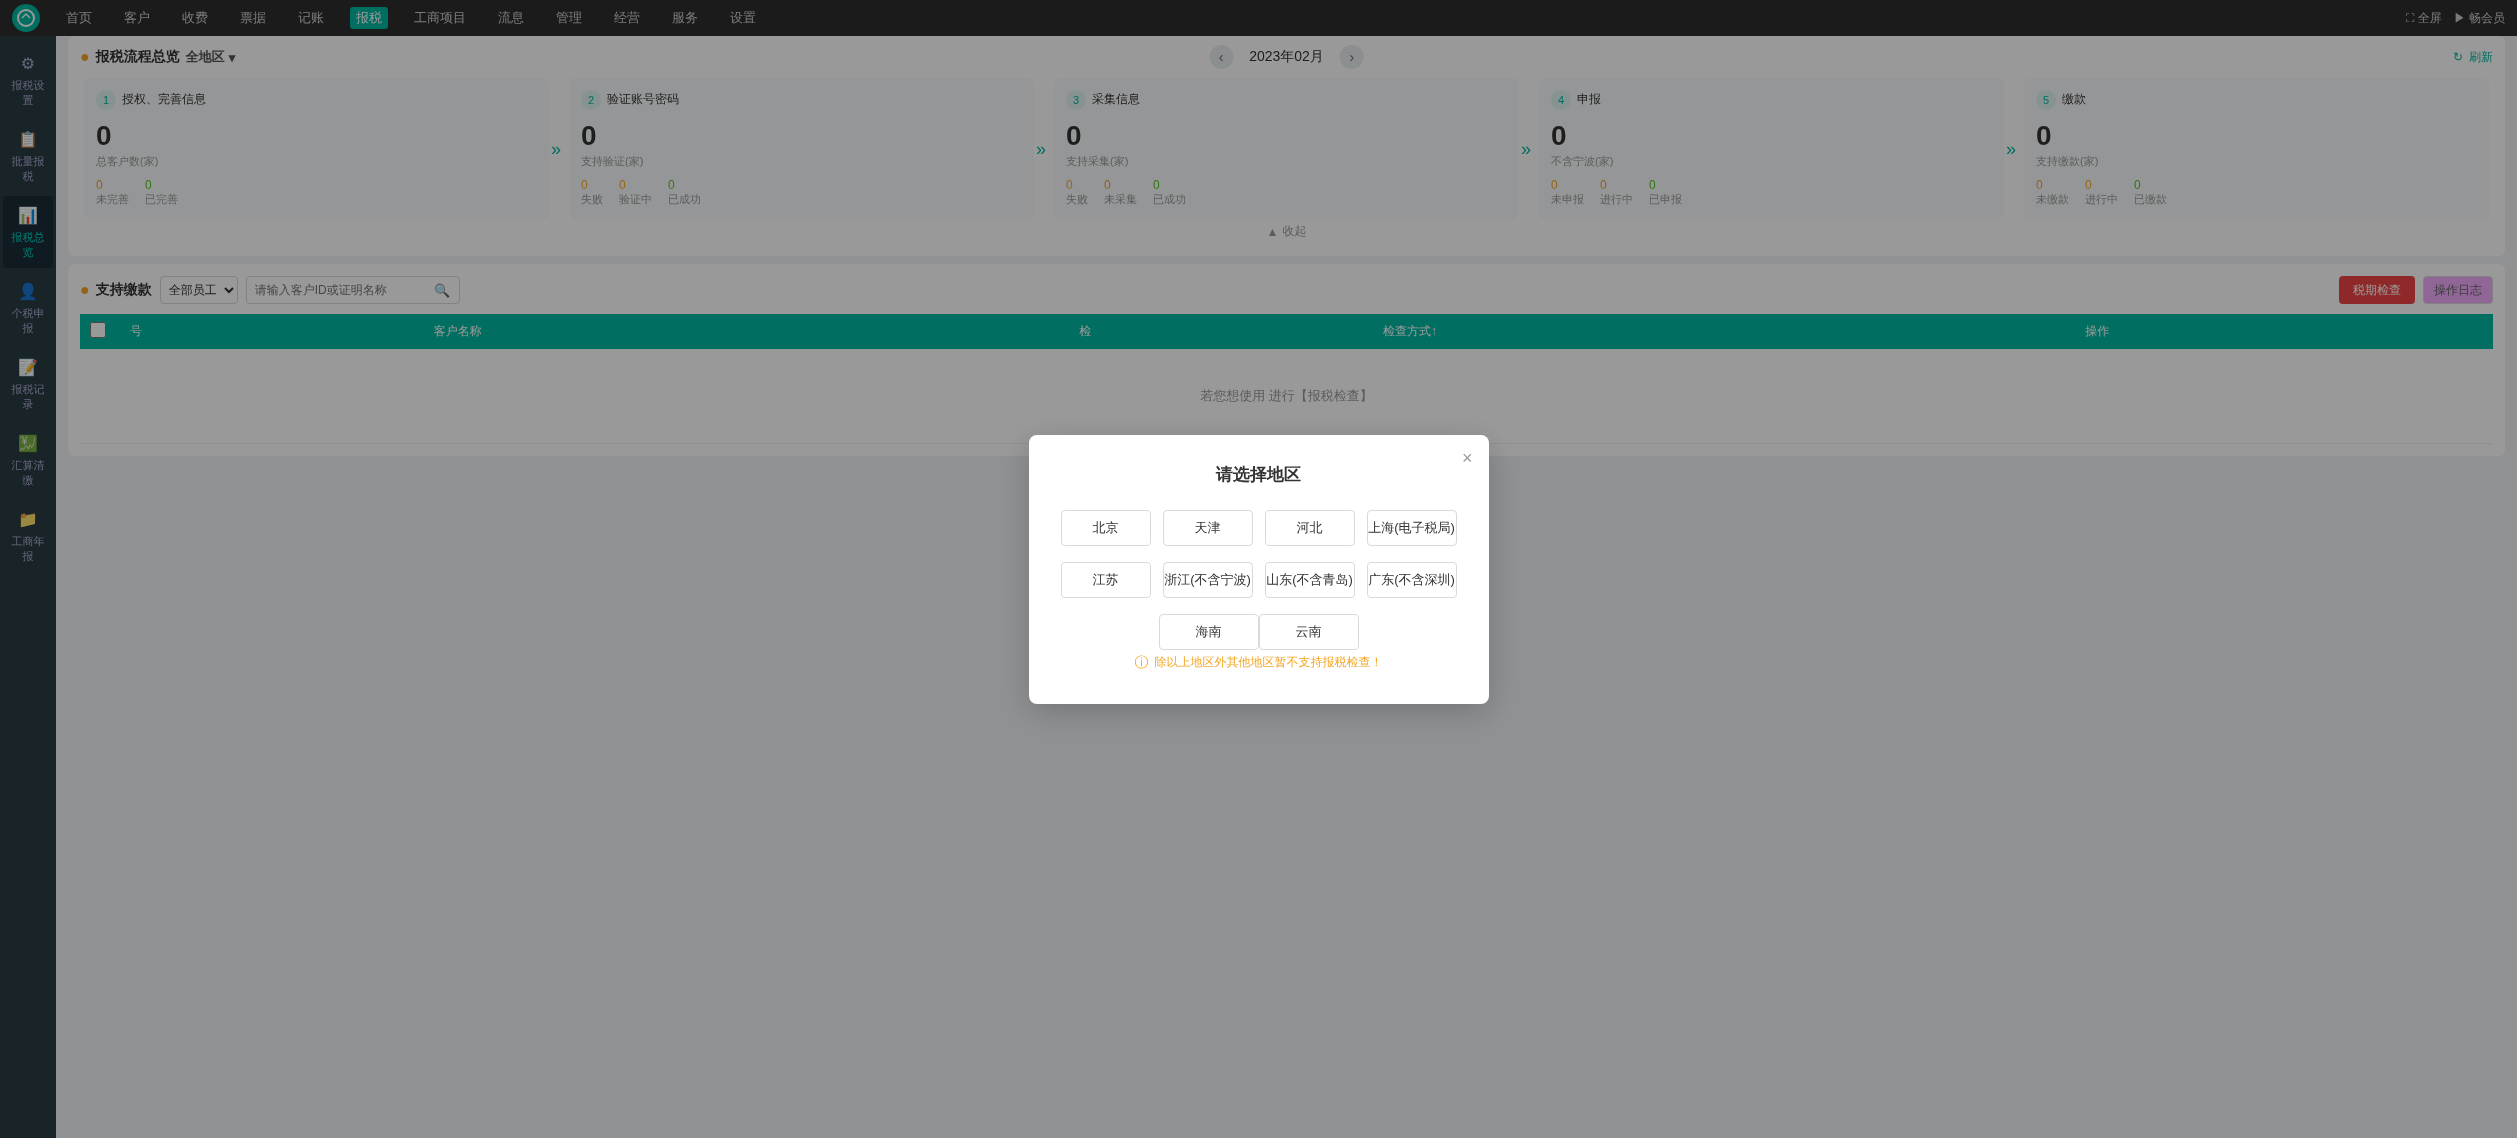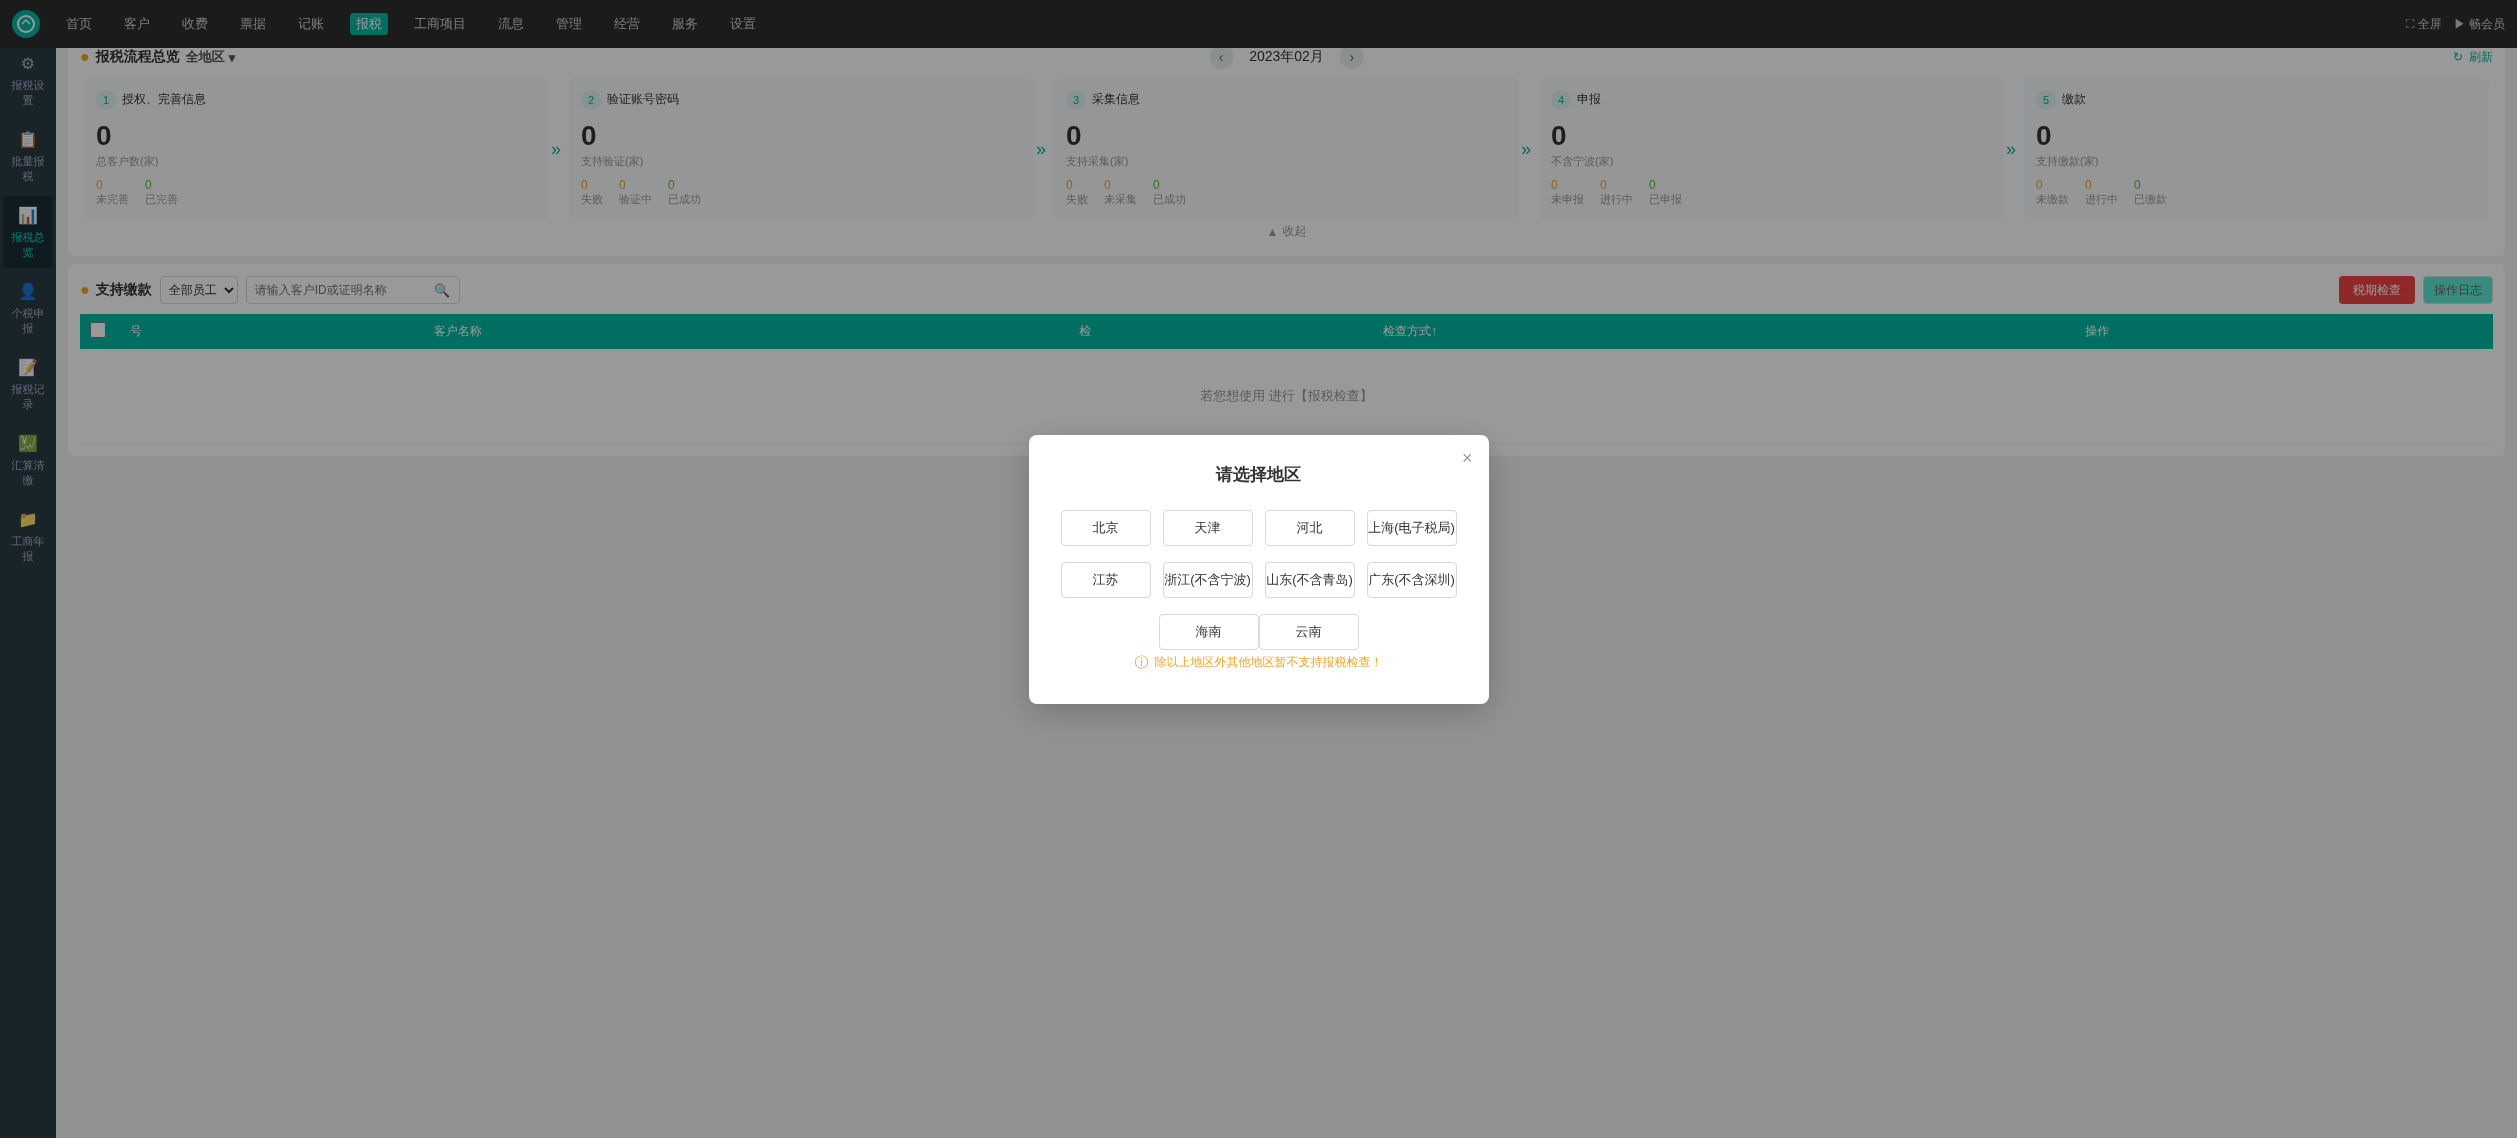--- a/index.html
+++ b/index.html
@@ -1,20 +1,20 @@
 <!DOCTYPE html>
 <html><head>
   <meta charset="utf-8">
   <style>
     * { box-sizing: border-box; margin: 0; padding: 0; }
     body { font-family: 'Microsoft YaHei', Arial, sans-serif; font-size: 13px; background: #f0f2f5; overflow: hidden; }
 
     
     .top-nav {
-      height: 48px;
+      height: 36px;
       background: #2d2d2d;
       display: flex;
       align-items: center;
       padding: 0 12px;
       gap: 20px;
       position: fixed;
       top: 0; left: 0; right: 0;
       z-index: 100;
     }
     .top-nav .logo {
@@ -243,21 +243,21 @@
       color: white;
       border: none;
       border-radius: 4px;
       padding: 0 14px;
       font-size: 12px;
       cursor: pointer;
       margin-left: auto;
     }
     .op-log-btn {
       height: 28px;
-      background: #5eead4;
+      background: #f0abfc;
       color: #666;
       border: 1px solid #d9d9d9;
       border-radius: 4px;
       padding: 0 10px;
       font-size: 12px;
       cursor: pointer;
       text-align: center;
     }
 
     

